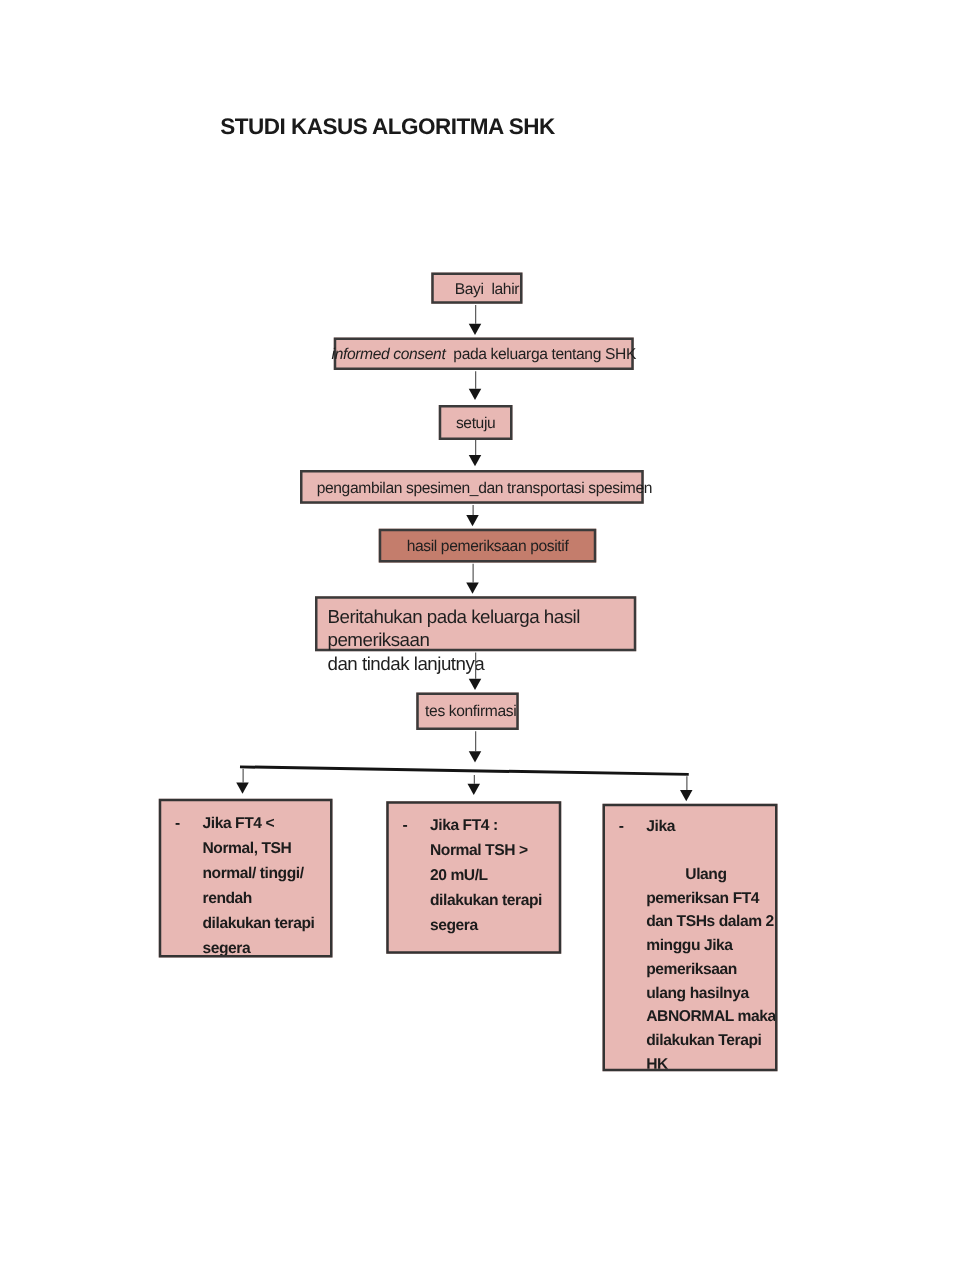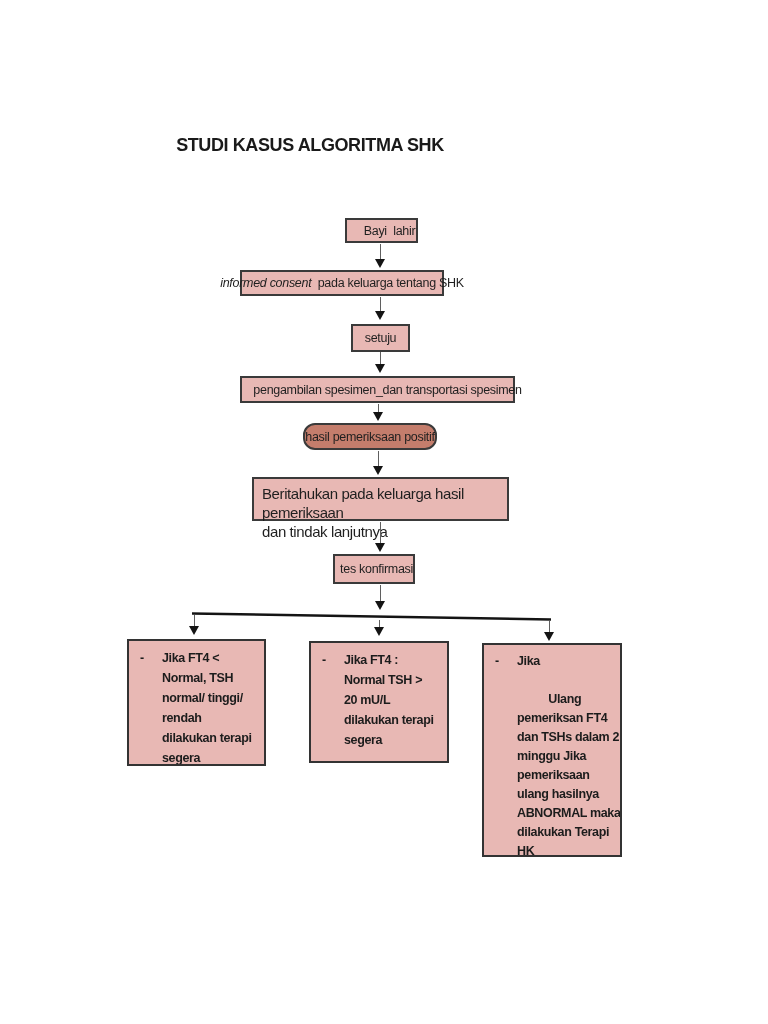--- a/index.html
+++ b/index.html
@@ -7,40 +7,40 @@
     position:relative;
     width:768px;height:1024px;
     background:#ffffff;
     font-family:"Liberation Sans", sans-serif;
     overflow:hidden;
   }
   
   .title{
     position:absolute;left:0;top:90px;width:620px;
     text-align:center;color:#1a1a1a;
-    font-weight:bold;font-size:18px;letter-spacing:-0.4px;margin-top:44px;
+    font-weight:bold;font-size:18px;letter-spacing:-0.4px;
   }
   .title-line{line-height:22px;}
   .title-line + .title-line{margin-top:18px;}
   
   .node{
     position:absolute;box-sizing:border-box;
     background:#e8b8b4;border:2px solid #3a3a3a;
     color:#1f1f1f;font-size:12.5px;letter-spacing:-0.3px;
     display:flex;align-items:center;justify-content:center;
     white-space:pre;
   }
   .node.dark{background:#c47d6c;}
   .node.left{justify-content:flex-start;align-items:flex-start;
     padding:5px 4px 0 8px;white-space:pre-wrap;font-size:15px;letter-spacing:-0.4px;line-height:19px;}
   .n-bayi{left:345px;top:218px;width:73px;height:25px;padding-left:16px;}
-  .n-informed{left:240px;top:270px;width:204px;height:26px;}
+  .n-informed{left:267px;top:270px;width:240px;height:26px;}
   .n-setuju{left:351px;top:324px;width:59px;height:28px;}
   .n-pengambilan{left:240px;top:376px;width:275px;height:27px;padding-left:20px;}
-  .n-hasil{left:303px;top:423px;width:134px;height:27px;border-radius:12px;}
+  .n-hasil{left:303px;top:423px;width:174px;height:27px;}
   .n-beritahukan{left:252px;top:477px;width:257px;height:44px;}
   .n-tes{left:333px;top:554px;width:82px;height:30px;justify-content:flex-end;}
   
   .stem{position:absolute;width:0;border-left:1.6px solid #5f5f5f;}
   .arrow{position:absolute;width:0;height:0;
     border-left:5.5px solid transparent;border-right:5.5px solid transparent;
     border-top:9px solid #141414;}
   .s1{left:380px;top:244px;height:15px}.a1{left:375px;top:259px}
   .s2{left:380px;top:297px;height:14px}.a2{left:375px;top:311px}
   .s3{left:380px;top:352px;height:12px}.a3{left:375px;top:364px}

